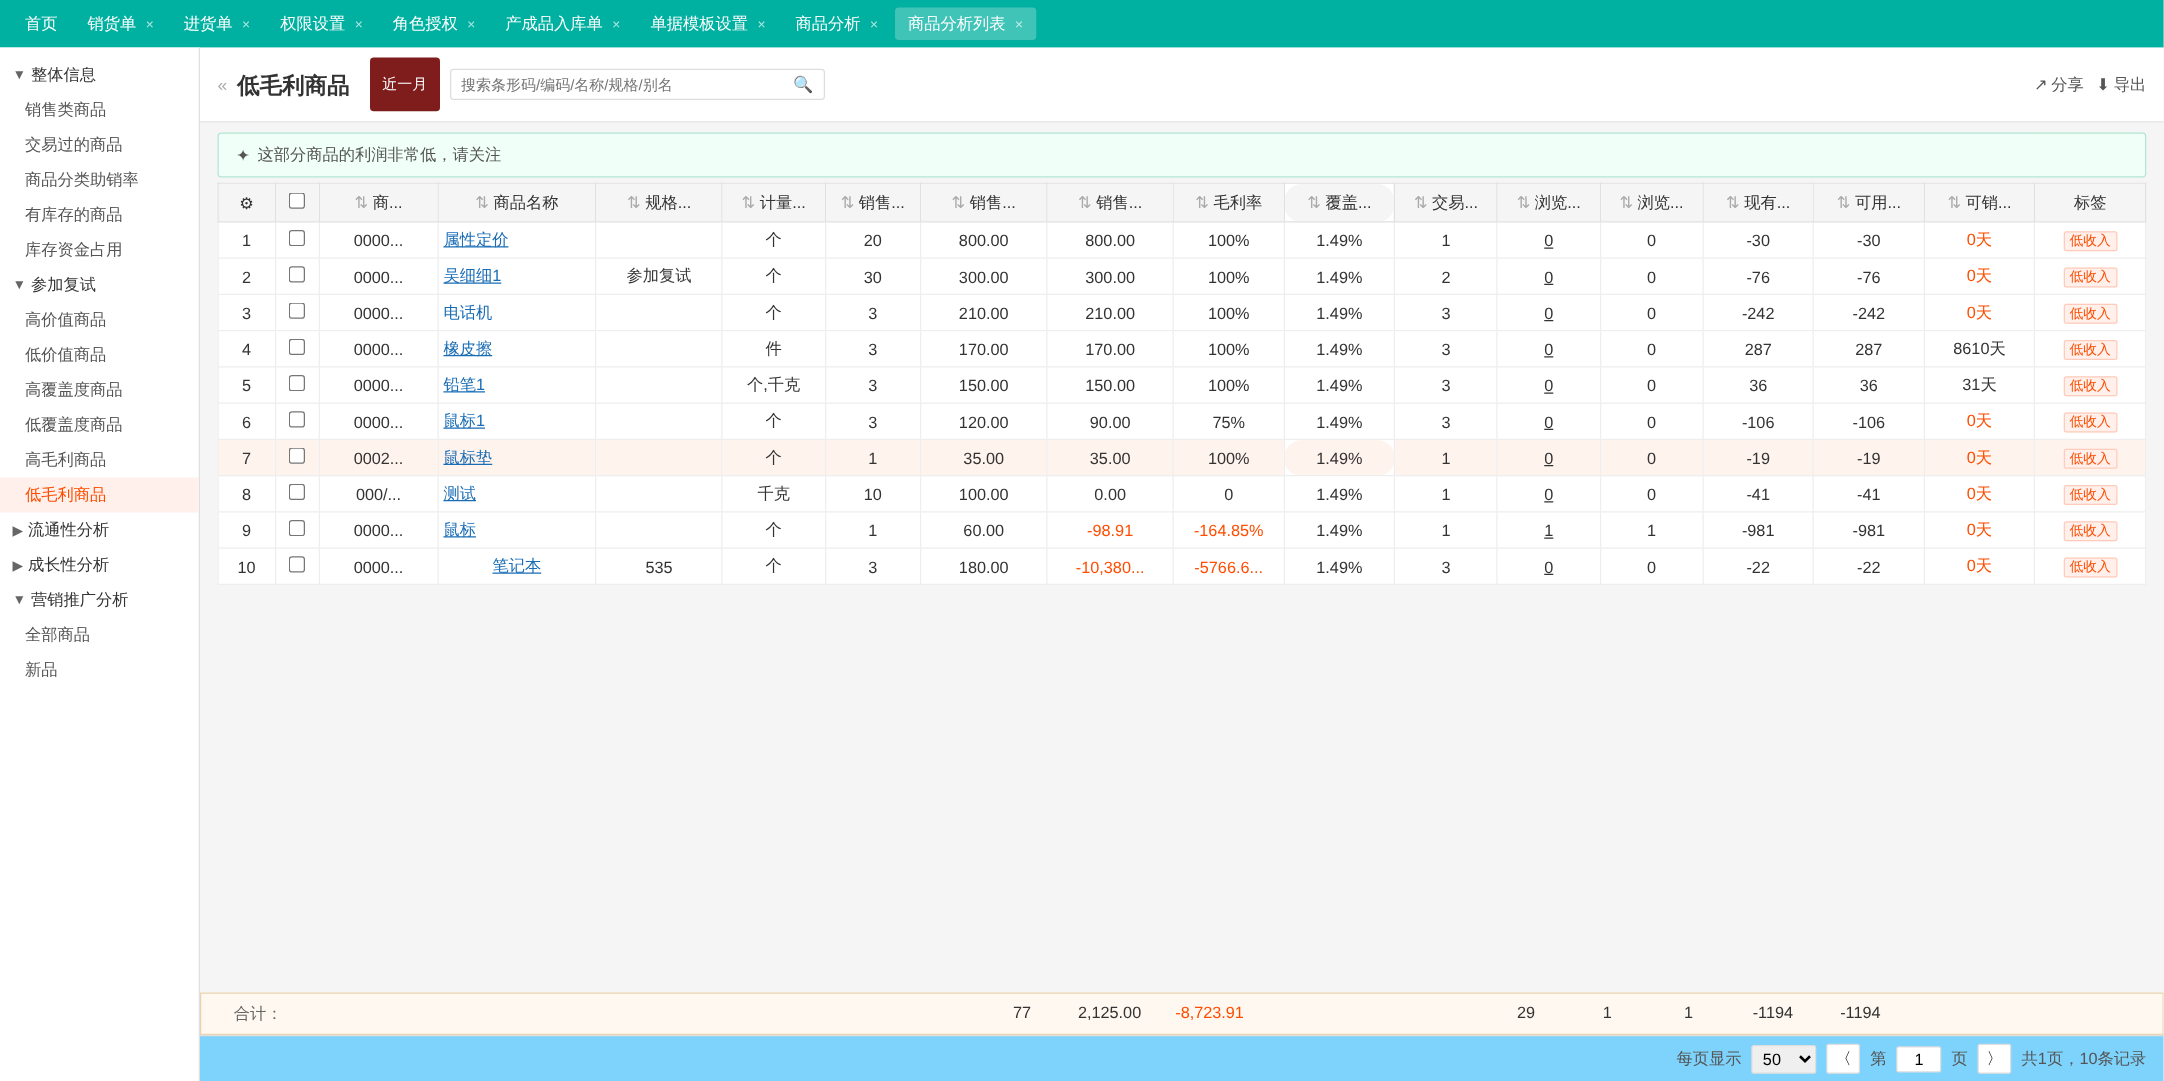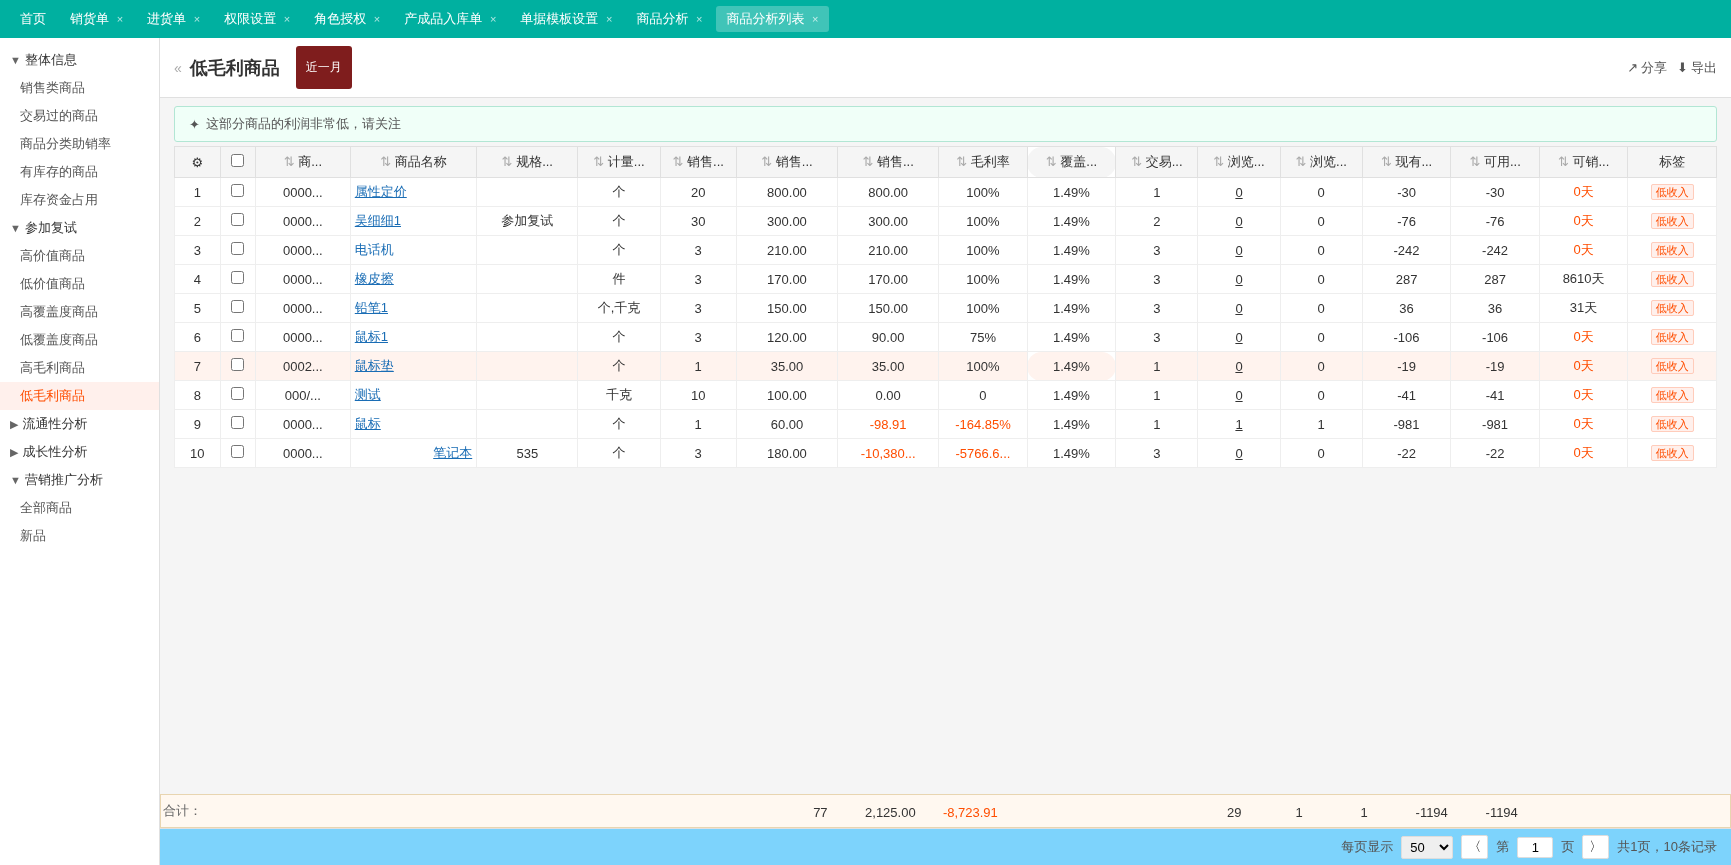--- a/index.html
+++ b/index.html
@@ -91,21 +91,21 @@
       text-align: center; color: #333; white-space: nowrap;
     }
     .tag-low-revenue {
       background: #fff0ec; color: #ff4d00; border: 1px solid #ffccbb;
       padding: 1px 4px; border-radius: 2px; font-size: 11px;
     }
 
     
     .table-footer {
       background: #fff8f0; border: 1px solid #e8d5b0;
-      padding: 7px 2px; display: flex; align-items: flex-end; gap: 0;
+      padding: 7px 26px; display: flex; align-items: flex-start; gap: 0;
       font-size: 13px;
     }
     .footer-label { color: #666; margin-right: 10px; }
     .footer-cell { text-align: center; color: #333; }
 
     
     .pagination-bar {
       background: #7dd3fc; border-top: 1px solid #e0e0e0;
       padding: 6px 14px; display: flex; align-items: center; justify-content: flex-end;
       gap: 8px; font-size: 12px; color: #555;
@@ -193,20 +193,24 @@
     <div class="sidebar-item">全部商品</div>
     <div class="sidebar-item">新品</div>
   </div>
 
   <div class="content-area">
 
     <div class="content-header">
       <span class="collapse-btn">«</span>
       <span class="page-title">低毛利商品</span>
       <button class="period-btn">近一月</button>
+      <div class="search-box">
+        <input type="text" placeholder="搜索条形码/编码/名称/规格/别名" style="">
+        <span>🔍</span>
+      </div>
       <div class="header-actions">
         <div class="action-btn">
           <span>↗</span>
           <span>分享</span>
         </div>
         <div class="action-btn">
           <span>⬇</span>
           <span>导出</span>
         </div>
       </div>
@@ -453,21 +457,21 @@
       <td class="col-view2">1</td>
       <td class="col-curr">-981</td>
       <td class="col-avail">-981</td>
       <td class="col-sale" style="color:#ff4d00">0天</td>
       <td class="col-tag"><span class="tag-low-revenue">低收入</span></td>
     </tr>
             <tr>
       <td class="col-seq">10</td>
       <td class="col-check"><input type="checkbox" style=""></td>
       <td class="col-code">0000...</td>
-      <td class="col-name" style="text-align:right;cursor:pointer;color:#1a6db5;text-decoration:underline">笔记本</td>
+      <td class="col-name" style="text-align:center;cursor:pointer;color:#1a6db5;text-decoration:underline">笔记本</td>
       <td class="col-spec">535</td>
       <td class="col-unit">个</td>
       <td class="col-qty">3</td>
       <td class="col-price">180.00</td>
       <td class="col-profit" style="color:#ff4d00">-10,380...</td>
       <td class="col-margin" style="color:#ff4d00">-5766.6...</td>
       <td class="col-cover">1.49%</td>
       <td class="col-trade">3</td>
       <td class="col-view1" style="text-decoration:underline;cursor:pointer">0</td>
       <td class="col-view2">0</td>

